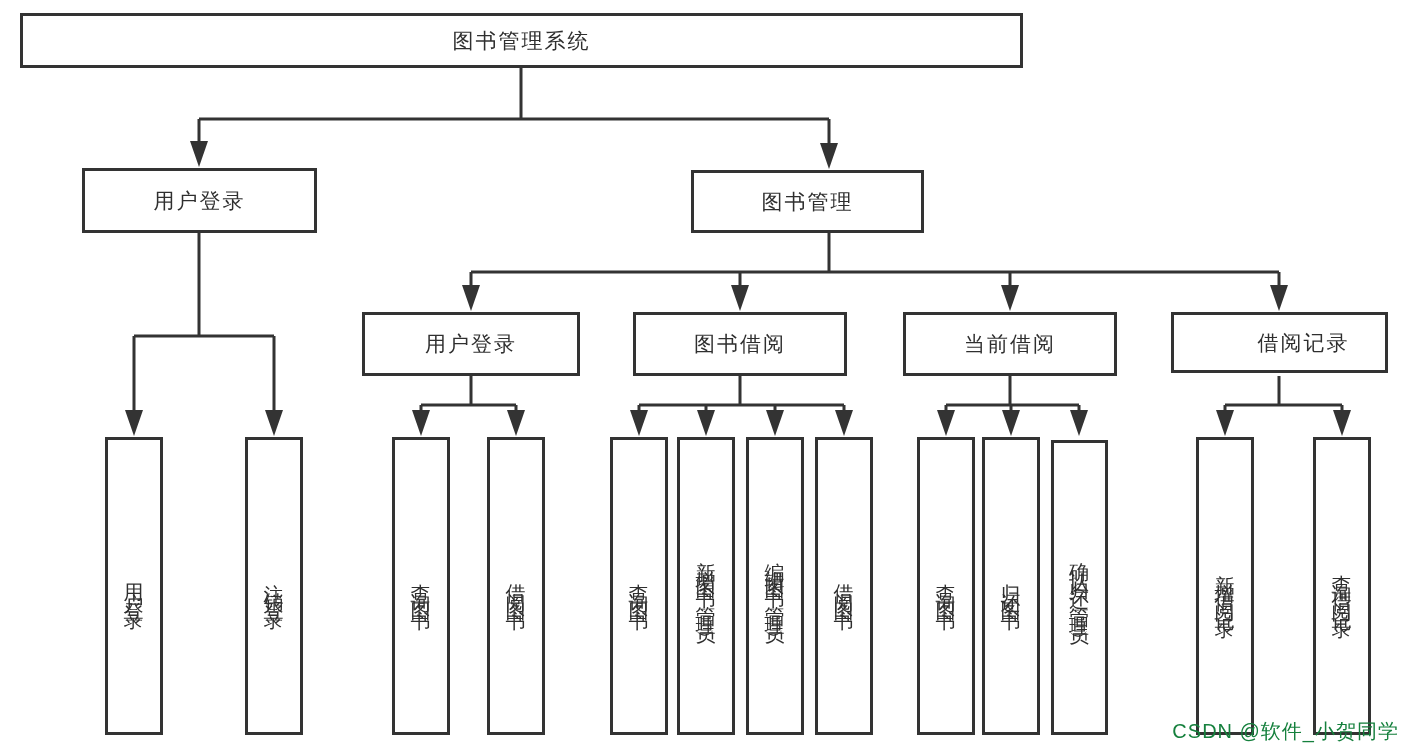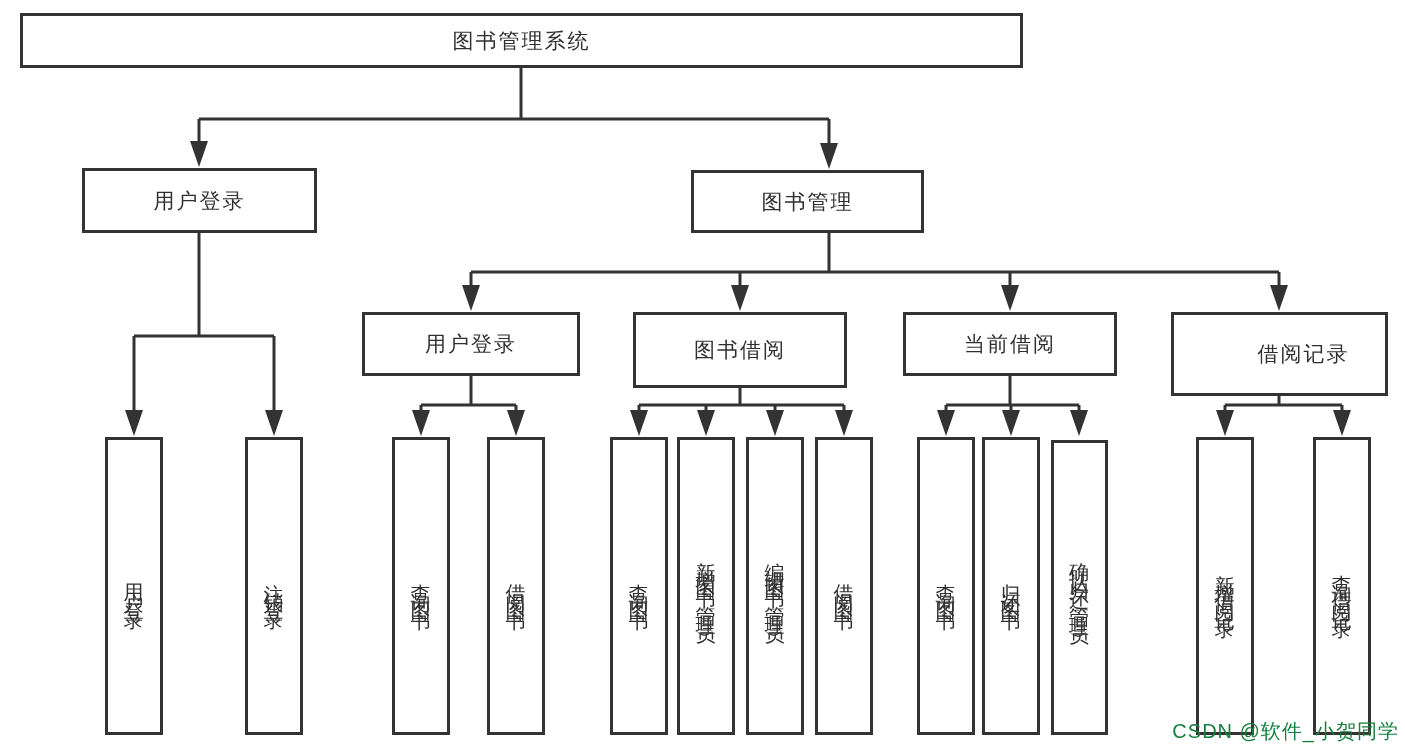--- a/index.html
+++ b/index.html
@@ -97,23 +97,23 @@
       <polygon points="1333,410 1351,410 1342,436"></polygon>
     </g>
   </svg>
 
   <div class="node h-node" style="left:20px; top:13px; width:1003px; height:55px;">图书管理系统</div>
 
   <div class="node h-node" style="left:82px; top:168px; width:235px; height:65px;">用户登录</div>
   <div class="node h-node" style="left:691px; top:170px; width:233px; height:63px;">图书管理</div>
 
   <div class="node h-node" style="left:362px; top:312px; width:218px; height:64px;">用户登录</div>
-  <div class="node h-node" style="left:633px; top:312px; width:214px; height:76px;">图书借阅</div>
+  <div class="node h-node" style="left:633px; top:312px; width:214px; height:64px;">图书借阅</div>
   <div class="node h-node" style="left:903px; top:312px; width:214px; height:64px;">当前借阅</div>
-  <div class="node h-node" style="left:1171px; top:312px; width:217px; height:84px;padding-left:48px;">借阅记录</div>
+  <div class="node h-node" style="left:1171px; top:312px; width:217px; height:61px;padding-left:48px;">借阅记录</div>
 
   <div class="node v-node" style="left:105px; top:437px; width:58px; height:298px;">
     <span class="v-label">用户登录</span>
   </div>
   <div class="node v-node" style="left:245px; top:437px; width:58px; height:298px;">
     <span class="v-label">注销登录</span>
   </div>
 
   <div class="node v-node" style="left:392px; top:437px; width:58px; height:298px;">
     <span class="v-label">查询图书</span>

